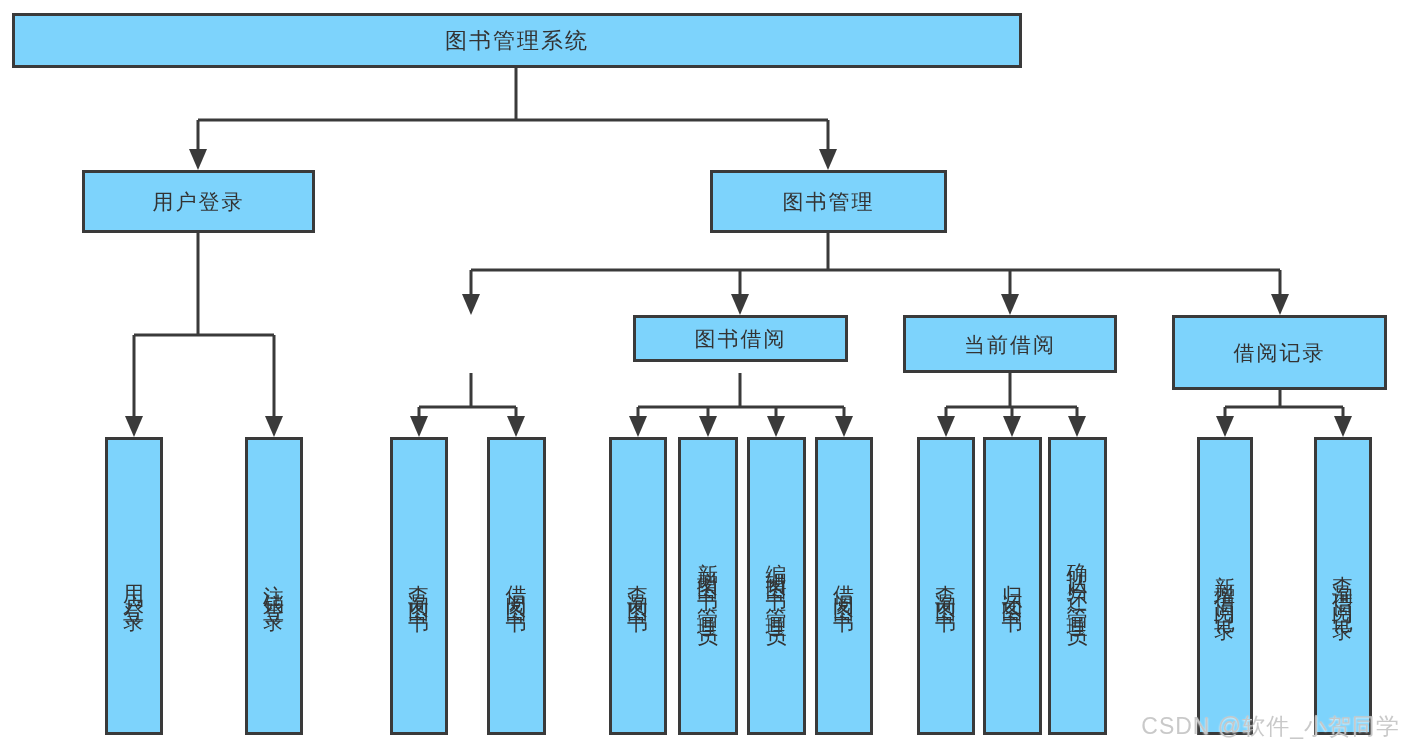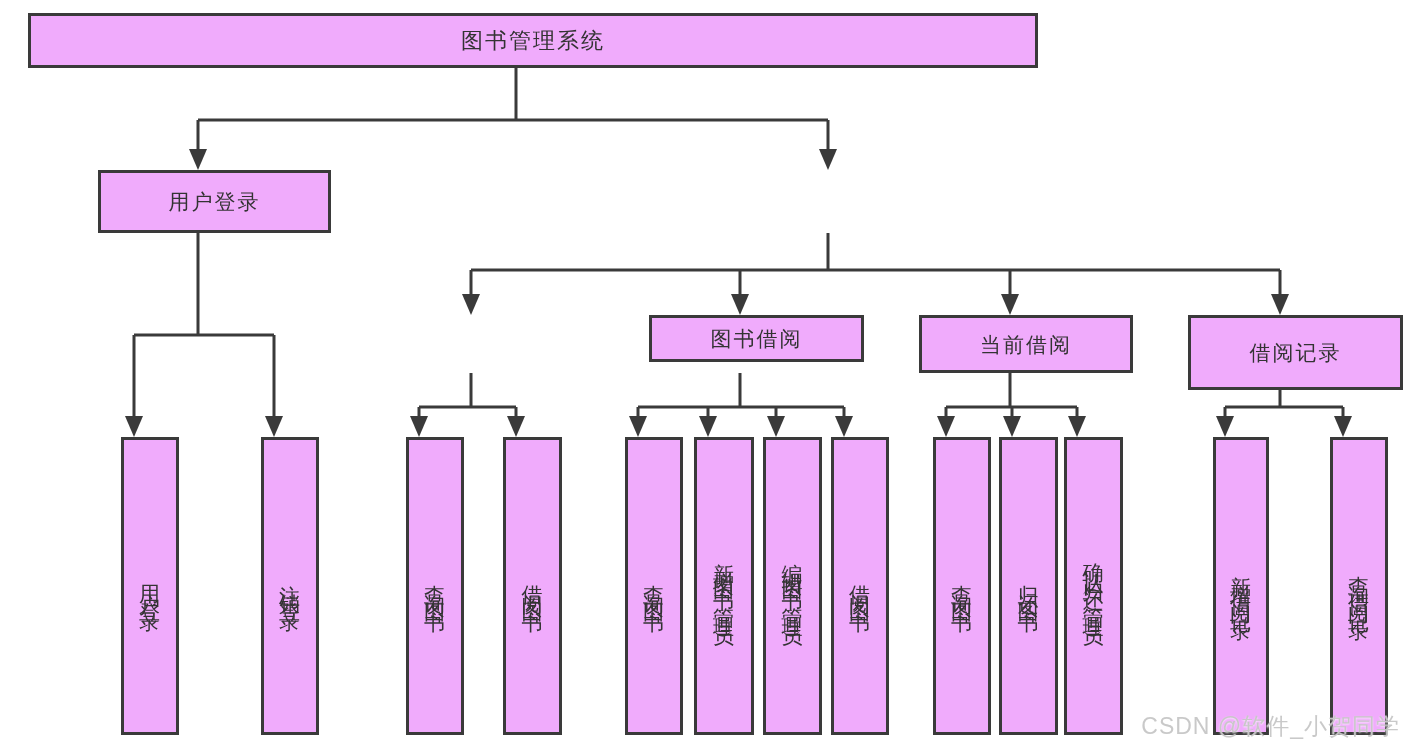--- a/index.html
+++ b/index.html
@@ -14,31 +14,30 @@
   }
   .edges {
     position: absolute;
     left: 0; top: 0;
     width: 1405px; height: 747px;
     z-index: 0;
   }
   .node {
     position: absolute;
     box-sizing: border-box;
-    background: #f0abfc;
+    background: #7dd3fc;
     border: 3px solid #3a3a3a;
     display: flex;
     align-items: center;
     justify-content: center;
     font-size: 21px;
     letter-spacing: 2px;
     line-height: 1;
     z-index: 1;
     text-align: center;
-    margin-left: 16px;
   }
   .node.root { font-size: 22px; }
   .vnode {
     writing-mode: vertical-rl;
     text-orientation: mixed;
     letter-spacing: 9px;
     font-size: 21px;
     padding: 6px 0;
   }
   .watermark {
@@ -87,20 +86,21 @@
       <polygon points="1003,416 1021,416 1012,437"></polygon>
       <polygon points="1068,416 1086,416 1077,437"></polygon>
       <polygon points="1216,416 1234,416 1225,437"></polygon>
       <polygon points="1334,416 1352,416 1343,437"></polygon>
     </g>
   </svg>
 
   <div class="node root" style="left:12px; top:13px; width:1010px; height:55px;">图书管理系统</div>
 
   <div class="node" style="left:82px; top:170px; width:233px; height:63px;">用户登录</div>
+  <div class="node" style="left:710px; top:170px; width:237px; height:63px;">图书管理</div>
 
   <div class="node" style="left:633px; top:315px; width:215px; height:47px;">图书借阅</div>
   <div class="node" style="left:903px; top:315px; width:214px; height:58px;">当前借阅</div>
   <div class="node" style="left:1172px; top:315px; width:215px; height:75px;">借阅记录</div>
 
   <div class="node vnode" style="left:105px; top:437px; width:58px; height:298px;">用户登录</div>
   <div class="node vnode" style="left:245px; top:437px; width:58px; height:298px;">注销登录</div>
 
   <div class="node vnode" style="left:390px; top:437px; width:58px; height:298px;">查询图书</div>
   <div class="node vnode" style="left:487px; top:437px; width:59px; height:298px;">借阅图书</div>

